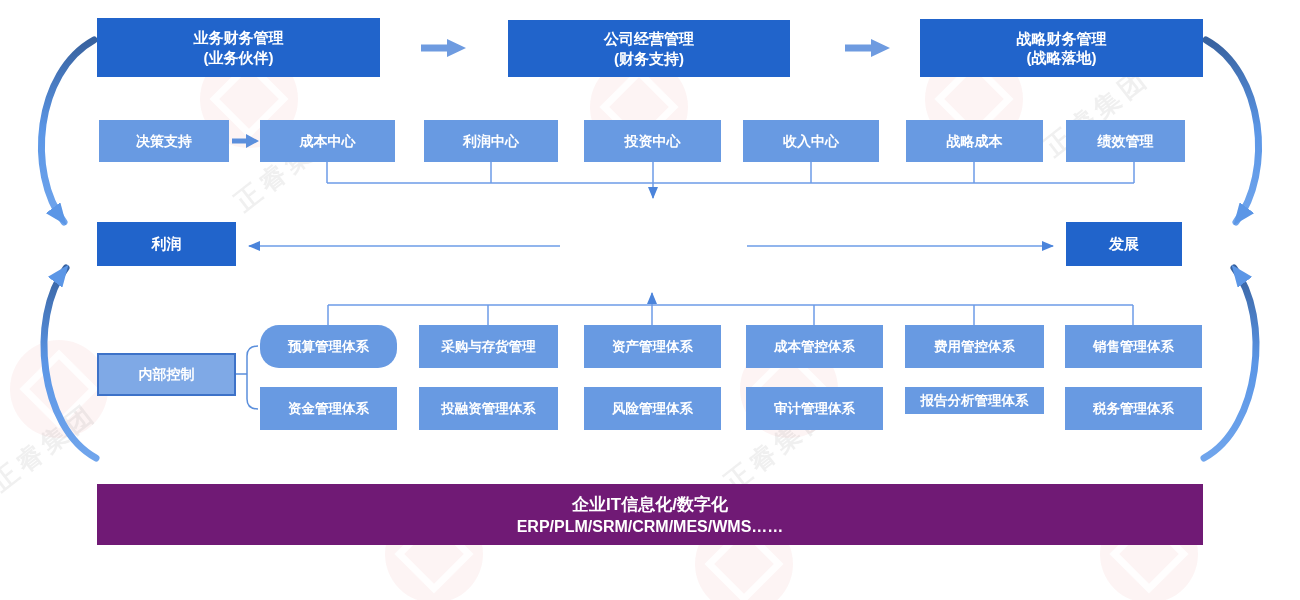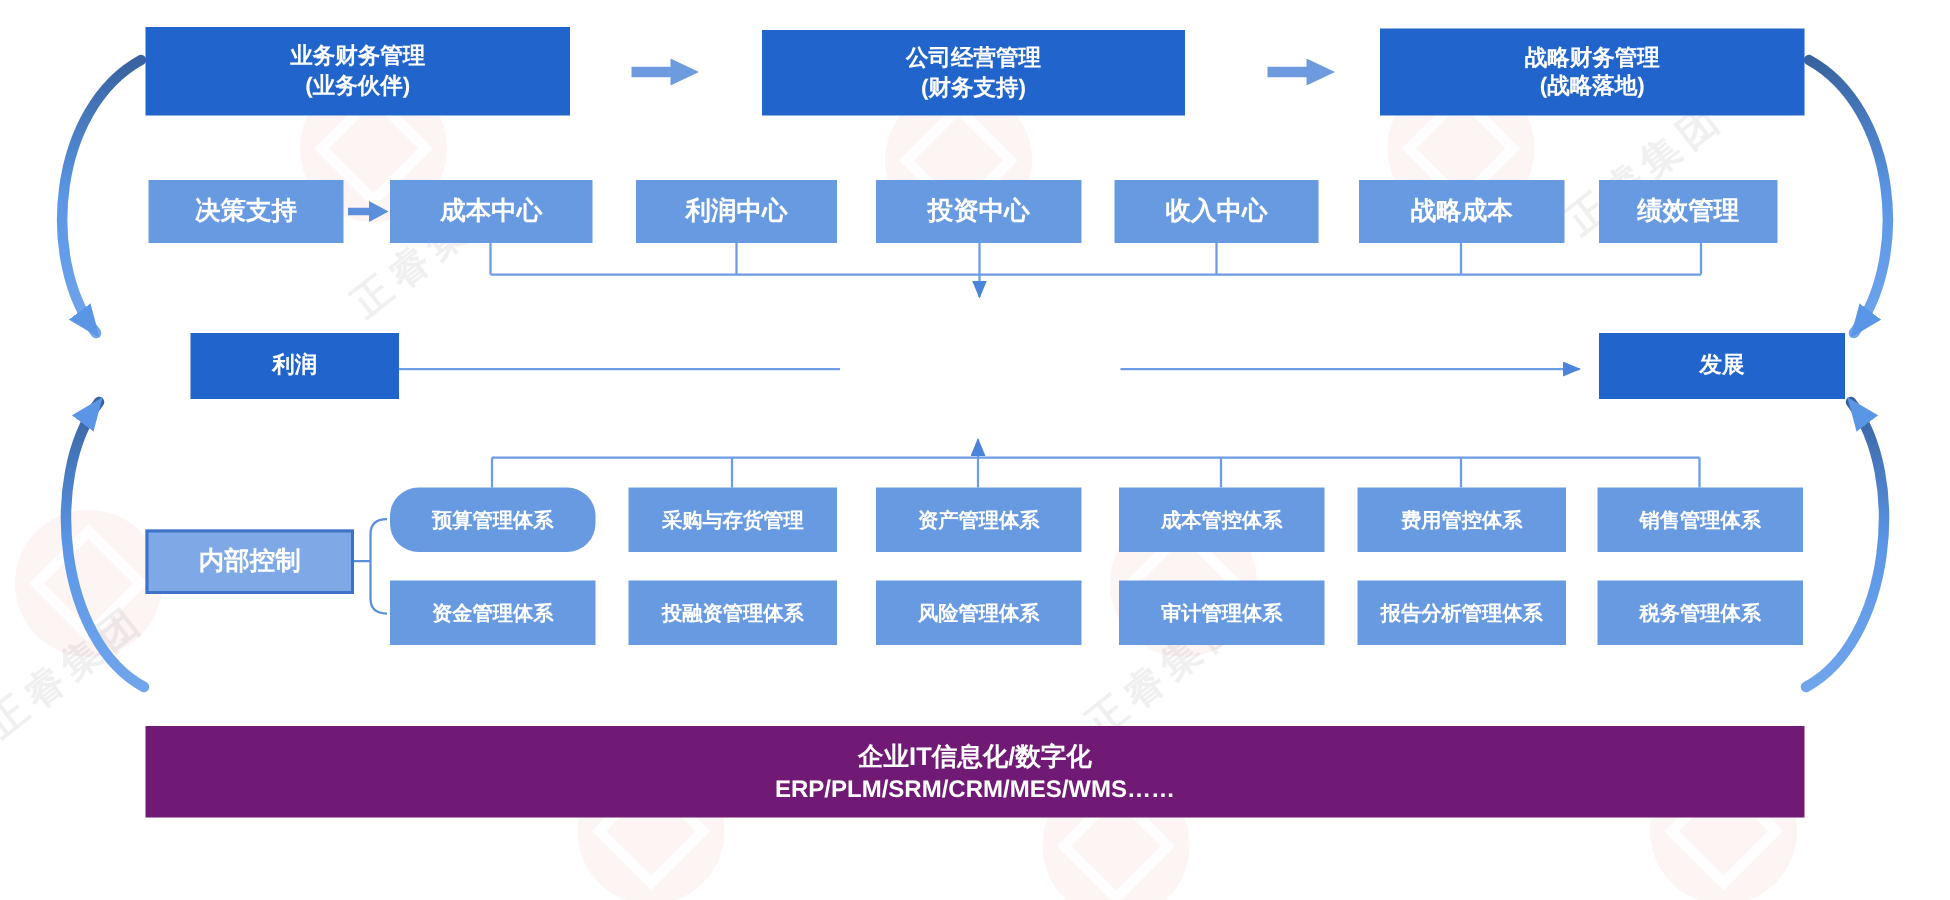--- a/index.html
+++ b/index.html
@@ -14,21 +14,21 @@
            letter-spacing:5px;transform:rotate(-38deg);z-index:0;white-space:nowrap;}
   
   .wires{position:absolute;left:0;top:0;z-index:1;}
   
   .box{position:absolute;display:flex;align-items:center;justify-content:center;
        color:#fff;font-weight:bold;text-align:center;line-height:1.3;z-index:2;box-sizing:border-box;}
   .dark{background:#2164cb;}
   .light{background:#689ae2;}
   .col{flex-direction:column;}
   .f15{font-size:15px;}
-  .f14{font-size:17px;}
+  .f14{font-size:14px;}
   .f13{font-size:13.5px;}
   .ctrl{background:#7fa9e6;border:2px solid #3d72c8;}
   .core{position:absolute;left:560px;top:203px;width:187px;height:86px;background:#d5131f;
         border-radius:50%;color:#fff;font-weight:bold;display:flex;flex-direction:column;
         justify-content:center;text-align:center;font-size:15px;line-height:1.35;z-index:2;}
   .banner{position:absolute;left:97px;top:484px;width:1106px;height:61px;background:#701a75;
           color:#fff;display:flex;flex-direction:column;justify-content:center;text-align:center;
           font-weight:bold;z-index:2;}
   .banner .l1{font-size:17px;}
   .banner .l2{font-size:16px;margin-top:2px;}
@@ -118,37 +118,37 @@
   </div>
 
   <div class="box light f14" style="left:99px;top:120px;width:130px;height:42px;">决策支持</div>
   <div class="box light f14" style="left:260px;top:120px;width:135px;height:42px;">成本中心</div>
   <div class="box light f14" style="left:584px;top:120px;width:137px;height:42px;">投资中心</div>
   <div class="box light f14" style="left:424px;top:120px;width:134px;height:42px;">利润中心</div>
   <div class="box light f14" style="left:743px;top:120px;width:136px;height:42px;">收入中心</div>
   <div class="box light f14" style="left:906px;top:120px;width:137px;height:42px;">战略成本</div>
   <div class="box light f14" style="left:1066px;top:120px;width:119px;height:42px;">绩效管理</div>
 
-  <div class="box dark f15" style="left:97px;top:222px;width:139px;height:44px;margin-left:30px;">利润</div>
-  <div class="box dark f15" style="left:1066px;top:222px;width:164px;height:44px;">发展</div>
+  <div class="box dark f15" style="left:97px;top:222px;width:139px;height:44px;">利润</div>
+  <div class="box dark f15" style="left:1066px;top:222px;width:116px;height:44px;">发展</div>
 
   <div class="box ctrl f14" style="left:97px;top:353px;width:139px;height:43px;">内部控制</div>
 
   <div class="box light f13" style="left:260px;top:325px;width:137px;height:43px;border-radius:19px;">预算管理体系</div>
   <div class="box light f13" style="left:419px;top:325px;width:139px;height:43px;">采购与存货管理</div>
   <div class="box light f13" style="left:584px;top:325px;width:137px;height:43px;">资产管理体系</div>
   <div class="box light f13" style="left:746px;top:325px;width:137px;height:43px;">成本管控体系</div>
   <div class="box light f13" style="left:905px;top:325px;width:139px;height:43px;">费用管控体系</div>
   <div class="box light f13" style="left:1065px;top:325px;width:137px;height:43px;">销售管理体系</div>
 
   <div class="box light f13" style="left:260px;top:387px;width:137px;height:43px;">资金管理体系</div>
   <div class="box light f13" style="left:419px;top:387px;width:139px;height:43px;">投融资管理体系</div>
   <div class="box light f13" style="left:584px;top:387px;width:137px;height:43px;">风险管理体系</div>
   <div class="box light f13" style="left:746px;top:387px;width:137px;height:43px;">审计管理体系</div>
-  <div class="box light f13" style="left:905px;top:387px;width:139px;height:43px;">报告分析管理体系</div>
+  <div class="box light f13" style="left:905px;top:387px;width:139px;height:27px;">报告分析管理体系</div>
   <div class="box light f13" style="left:1065px;top:387px;width:137px;height:43px;">税务管理体系</div>
 
   <div class="banner">
     <span class="l1">企业IT信息化/数字化</span>
     <span class="l2">ERP/PLM/SRM/CRM/MES/WMS……</span>
   </div>
 
 </div>
 
 </body></html>

